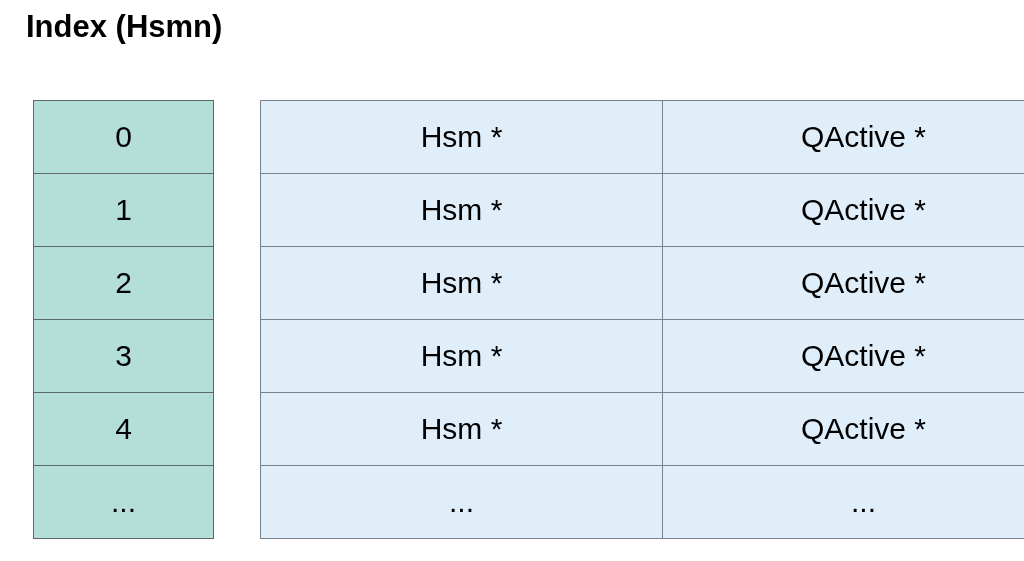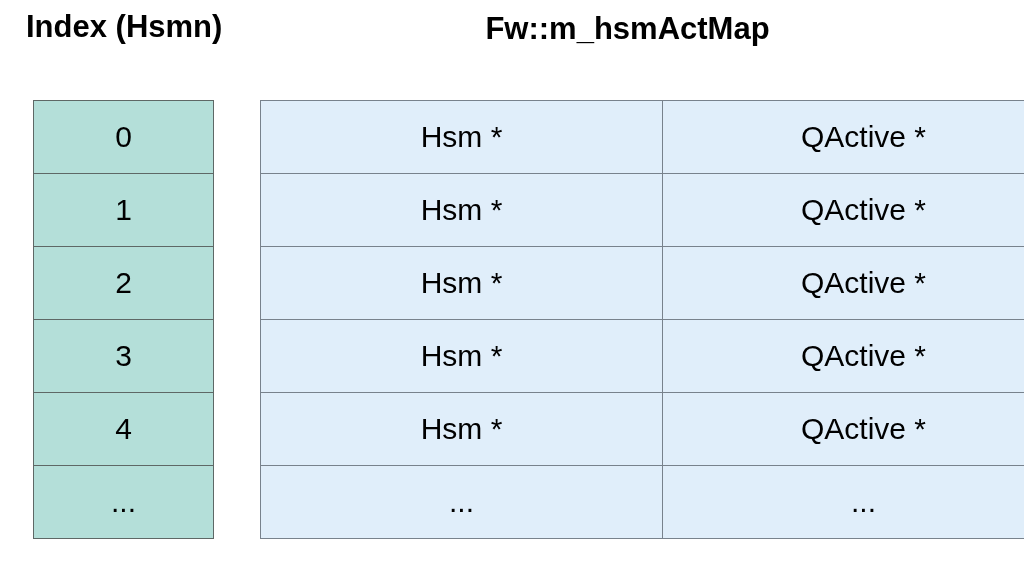--- a/index.html
+++ b/index.html
@@ -94,21 +94,20 @@
     border-left: 1.2px solid var(--map-border, #78828c);
   }
 </style>
 </head>
 <body>
 
 <div class="canvas">
 
   <div class="title title-index">Index (Hsmn)</div>
 
-  <div class="title title-map">Fw::m_hsmActMap</div>
 
   <div class="index-table">
     <div class="index-cell">0</div>
     <div class="index-cell">1</div>
     <div class="index-cell">2</div>
     <div class="index-cell">3</div>
     <div class="index-cell">4</div>
     <div class="index-cell">...</div>
   </div>
 

